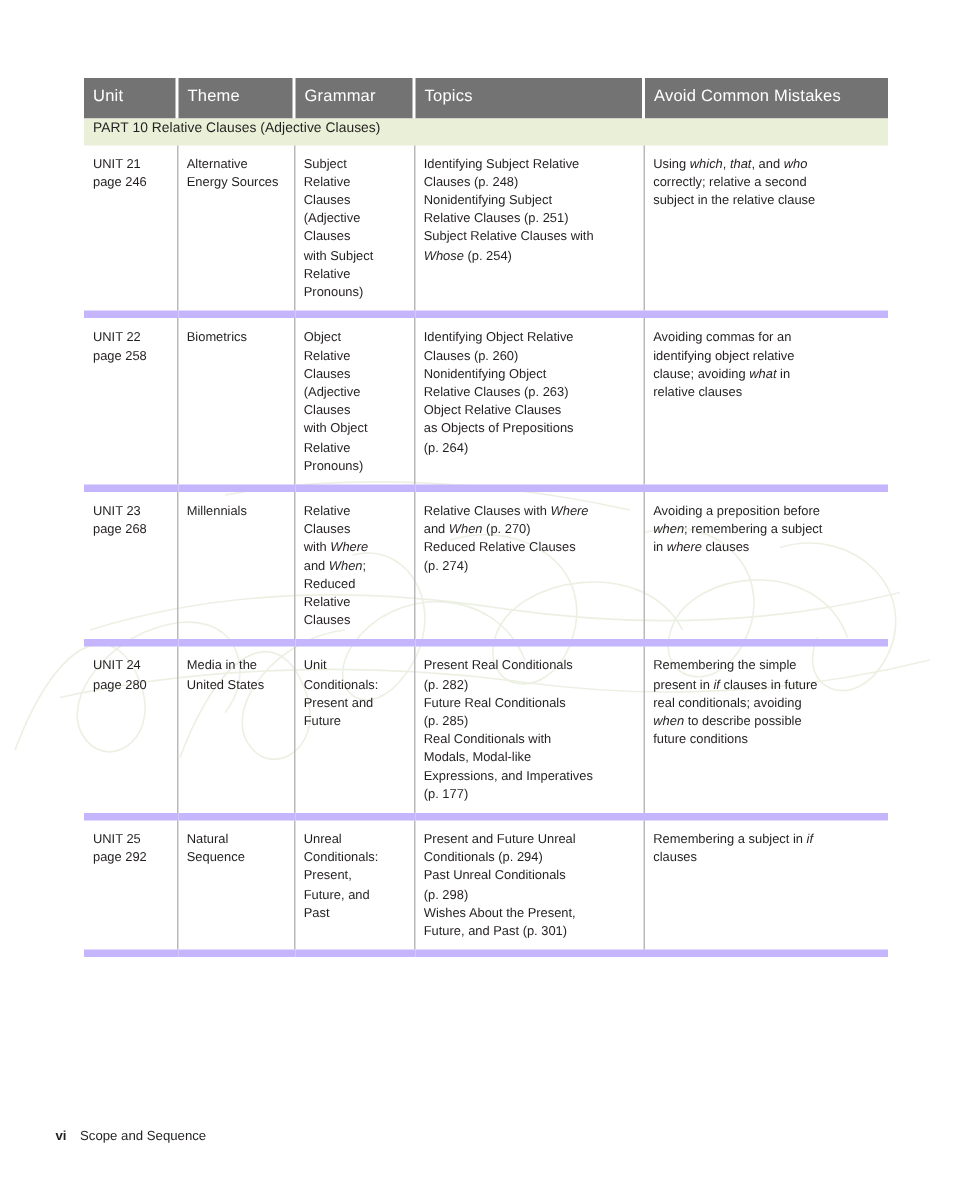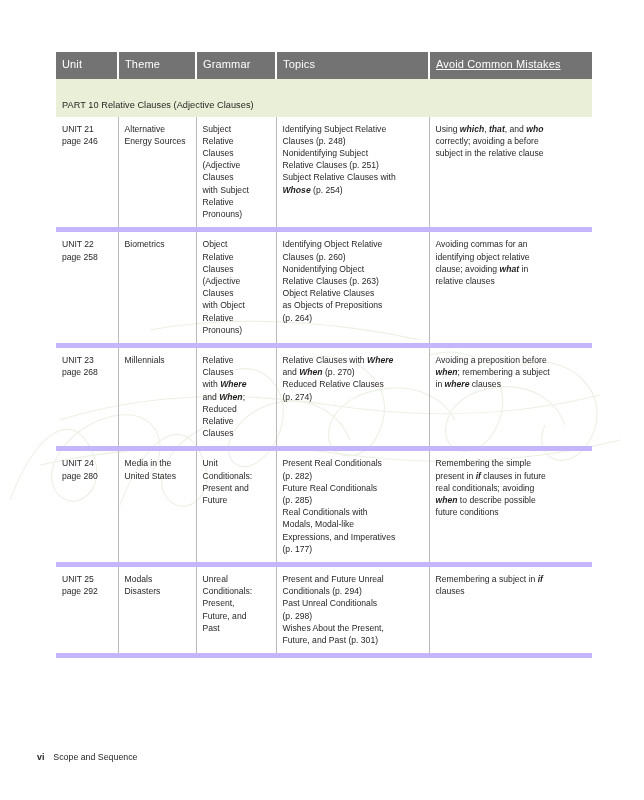--- a/index.html
+++ b/index.html
@@ -55,47 +55,47 @@
     color: #ffffff;
     font-size: 11px;
     font-weight: normal;
     text-align: left;
     padding: 5px 6px 6px 6px;
     border-right: 2px solid #ffffff;
     letter-spacing: 0.15px;
     height: 15px;
     vertical-align: middle;
   }
-  thead th:last-child { border-right: none; text-decoration: underline; }
+  thead th:last-child { border-right: none; }
 
   tr.part-row td {
     background: #E9F0D7;
     font-size: 9.2px;
     color: #231f20;
-    padding: 20px 6px 5px 6px;
+    padding: 0 6px 5px 6px;
     border: none;
     letter-spacing: 0.05px;
   }
 
   tbody td.cell {
     vertical-align: top;
     padding: 6px 7px 7px 6px;
     border-right: 1px solid #b9b9b9;
     border-bottom: 5px solid #c4b5fd;
     background: transparent;
     color: #231f20;
   }
   tbody td.cell:last-child { border-right: none; }
   tbody tr.unit-row:first-of-type td.cell { }
 
   td.col-unit   { white-space: nowrap; }
   td.col-avoid  { border-right: none; }
 
   .line { display: block; }
-  i { font-style: italic; font-weight: bold; }
+  i { font-style: italic; }
 
   
   .footer {
     position: absolute;
     left: 37px;
     bottom: 38px;
     font-size: 8.8px;
     color: #231f20;
     z-index: 2;
     white-space: nowrap;
@@ -166,21 +166,21 @@
           <td class="cell col-topics">
             <span class="line">Identifying Subject Relative</span>
             <span class="line">Clauses (p. 248)</span>
             <span class="line">Nonidentifying Subject</span>
             <span class="line">Relative Clauses (p. 251)</span>
             <span class="line">Subject Relative Clauses with</span>
             <span class="line"><i>Whose</i> (p. 254)</span>
           </td>
           <td class="cell col-avoid">
             <span class="line">Using <i>which</i>, <i>that</i>, and <i>who</i></span>
-            <span class="line">correctly; avoiding a before</span>
+            <span class="line">correctly; relative a second</span>
             <span class="line">subject in the relative clause</span>
           </td>
         </tr>
         <tr class="unit-row">
           <td class="cell col-unit">
             <span class="line">UNIT 22</span>
             <span class="line">page 258</span>
           </td>
           <td class="cell col-theme">Biometrics</td>
           <td class="cell col-grammar">
@@ -264,21 +264,21 @@
             <span class="line">real conditionals; avoiding</span>
             <span class="line"><i>when</i> to describe possible</span>
             <span class="line">future conditions</span>
           </td>
         </tr>
         <tr class="unit-row">
           <td class="cell col-unit">
             <span class="line">UNIT 25</span>
             <span class="line">page 292</span>
           </td>
-          <td class="cell col-theme">Modals Disasters</td>
+          <td class="cell col-theme">Natural Sequence</td>
           <td class="cell col-grammar">
             <span class="line">Unreal</span>
             <span class="line">Conditionals:</span>
             <span class="line">Present,</span>
             <span class="line">Future, and</span>
             <span class="line">Past</span>
           </td>
           <td class="cell col-topics">
             <span class="line">Present and Future Unreal</span>
             <span class="line">Conditionals (p. 294)</span>

